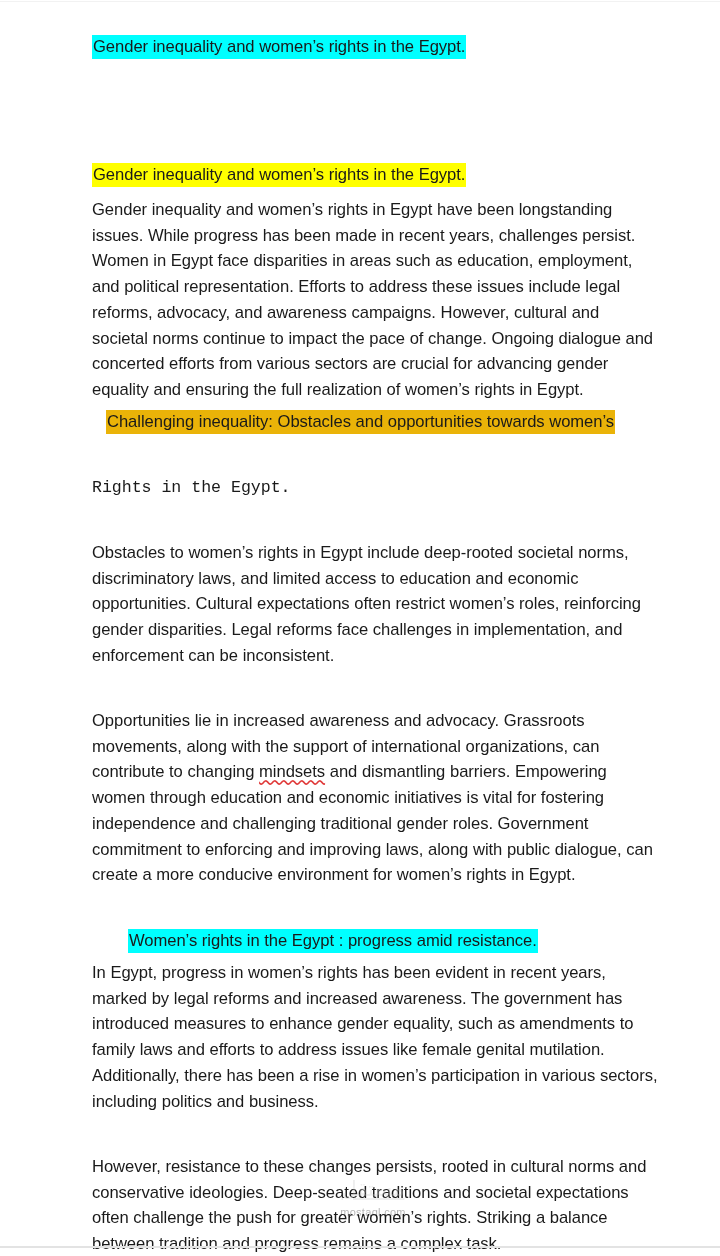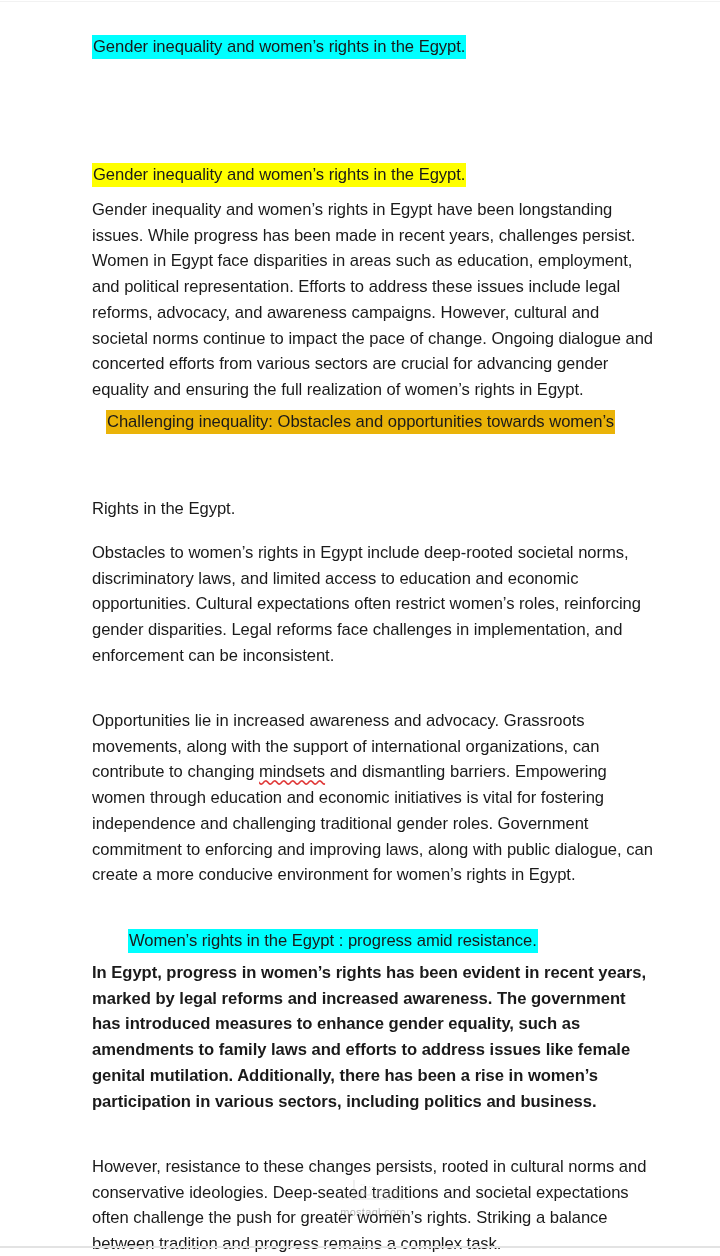--- a/index.html
+++ b/index.html
@@ -81,25 +81,25 @@
     text-decoration: underline wavy #e03a3a;
     text-decoration-skip-ink: none;
     text-underline-offset: 2px;
   }
 
   
   .b-title-cyan     { position: absolute; top: 22px;   left: 0; }
   .b-title-yellow   { position: absolute; top: 150px;  left: 0; }
   .b-p1             { position: absolute; top: 185px;  left: 0; width: 566px; }
   .b-green-head     { position: absolute; top: 397px;  left: 0; width: 566px; }
-  .b-rights         { position: absolute; top: 484px;  left: 0; }
+  .b-rights         { position: absolute; top: 463px;  left: 0; font-family: Liberation Mono, monospace; }
   .b-p2             { position: absolute; top: 528px;  left: 0; width: 566px; }
   .b-p3             { position: absolute; top: 696px;  left: 0; width: 566px; }
   .b-sub-cyan       { position: absolute; top: 916px;  left: 0; padding-left: 36px; }
-  .b-p4             { position: absolute; top: 948px;  left: 0; width: 566px; font-weight: bold; }
+  .b-p4             { position: absolute; top: 948px;  left: 0; width: 566px; }
   .b-p5             { position: absolute; top: 1142px; left: 0; width: 566px; }
 
   
   .watermark {
     position: absolute;
     left: 318px;
     top: 1178px;
     width: 110px;
     text-align: center;
     pointer-events: none;

